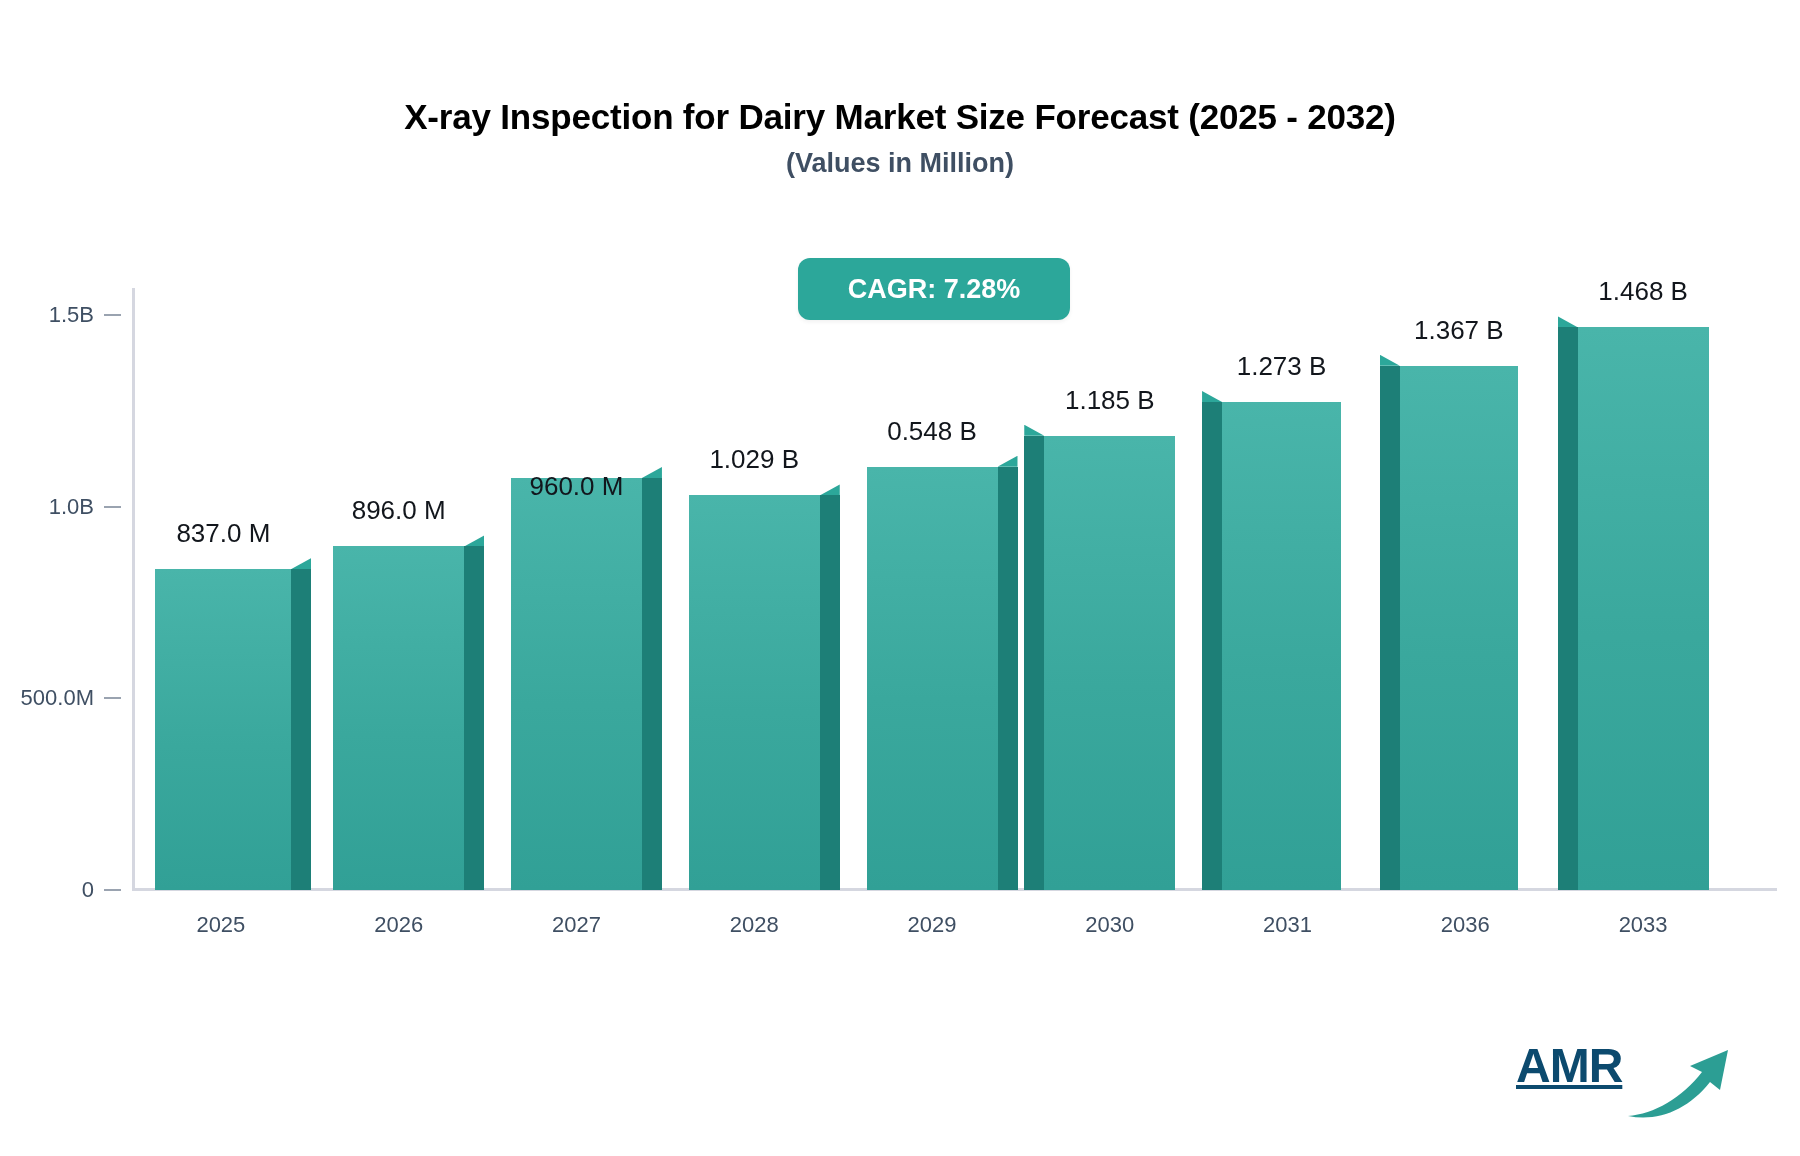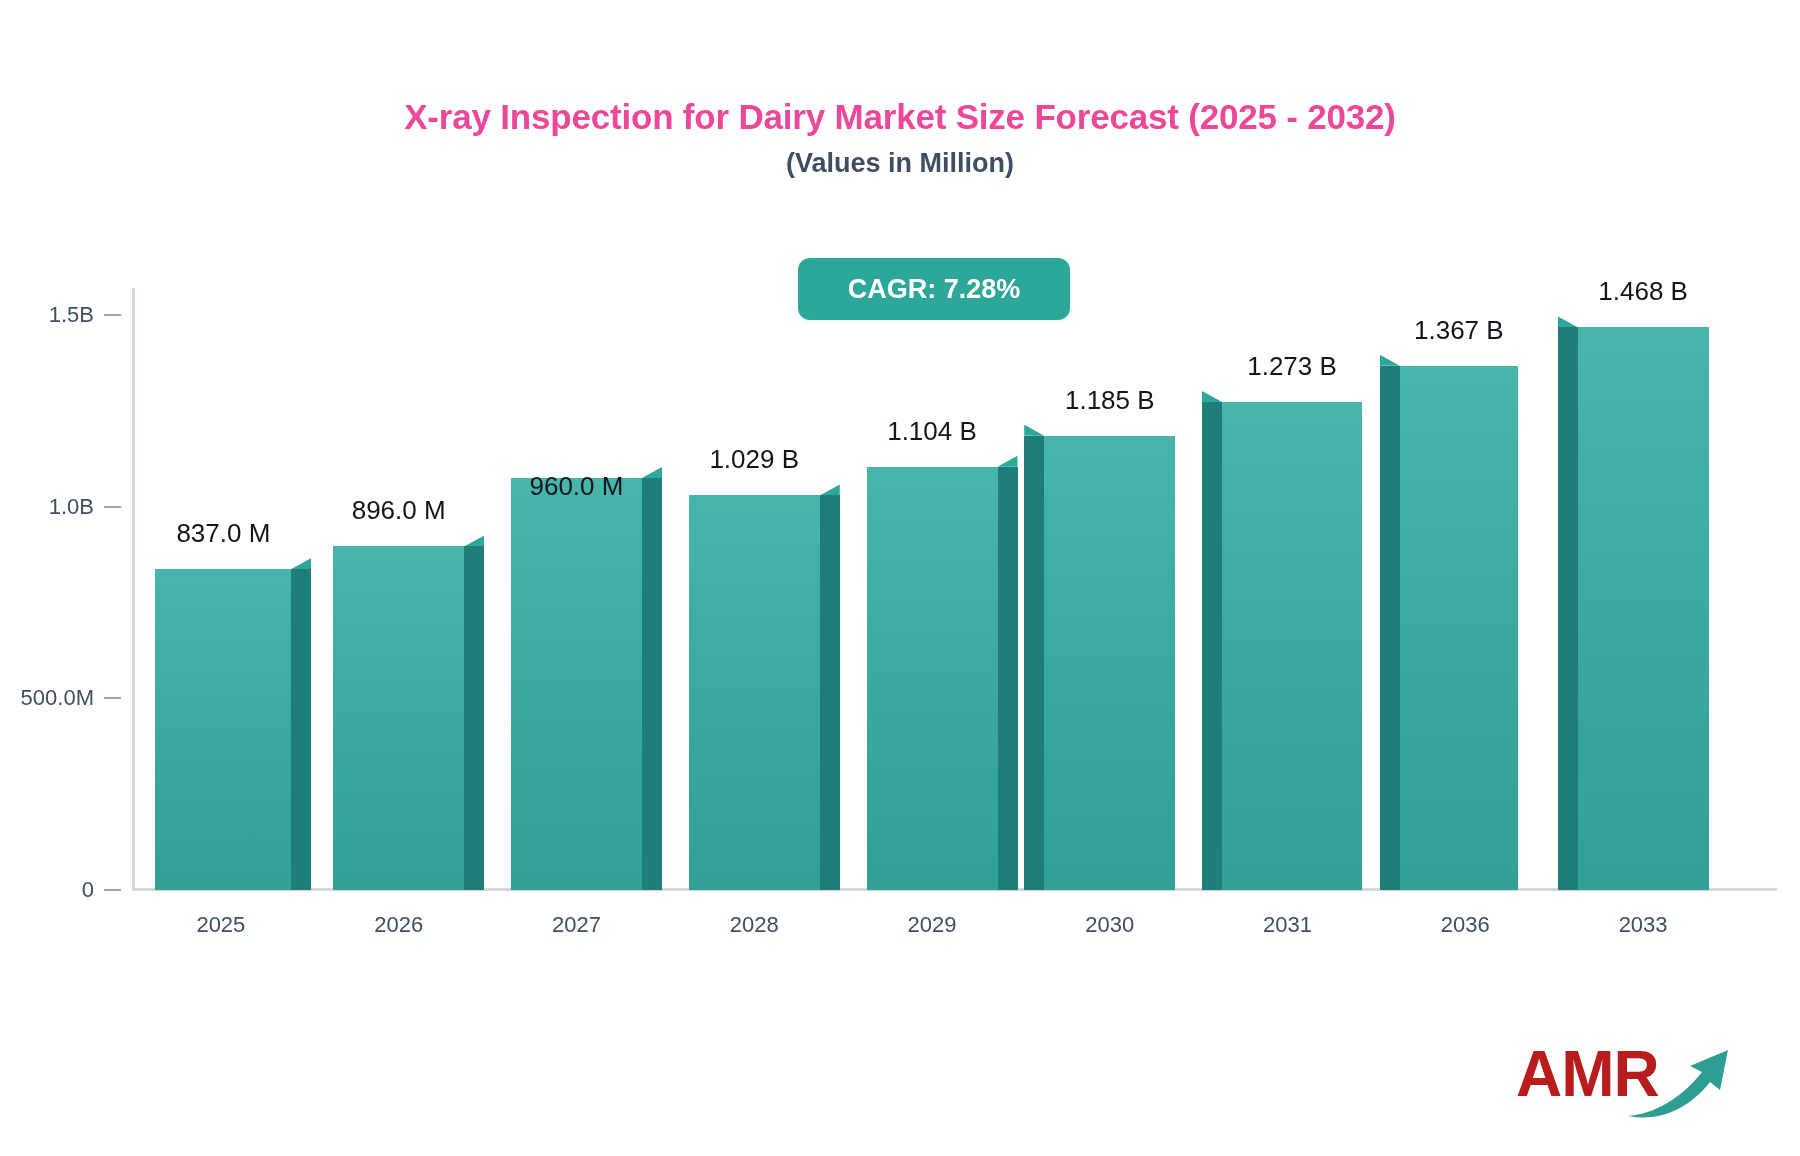--- a/index.html
+++ b/index.html
@@ -8,21 +8,21 @@
     background: #ffffff;
     font-family: "Liberation Sans", sans-serif;
     overflow: hidden;
   }
   #canvas { position: relative; width: 1800px; height: 1156px; background: #fff; }
 
   
   .chart-title {
     position: absolute; left: 0; top: 97px; width: 1800px;
     text-align: center;
-    font-size: 35px; font-weight: bold; color: #ec4899;
+    font-size: 35px; font-weight: bold; color: #000000;
     letter-spacing: -0.2px;
   }
   .chart-subtitle {
     position: absolute; left: 0; top: 148px; width: 1800px;
     text-align: center;
     font-size: 27px; font-weight: bold; color: #3f4f63;
   }
 
   
   .cagr-badge {
@@ -97,22 +97,22 @@
     font-size: 22px; color: #3f4f63; white-space: nowrap;
   }
 
   
   #logo {
     position: absolute; left: 1516px; top: 1036px;
     width: 210px; height: 82px;
   }
   .logo-text {
     position: absolute; left: 0; top: 6px;
-    font-size: 64px; font-weight: bold; color: #b91c1c;
-    letter-spacing: -1px; line-height: 1;
+    font-size: 48px; font-weight: bold; color: #0c4a6e;
+    letter-spacing: -1px; line-height: 1; text-decoration: underline;
   }
   .logo-swoosh { position: absolute; left: 108px; top: 8px; }
 </style>
 </head>
 <body>
 
 <div id="canvas">
 
   <div class="chart-title">X-ray Inspection for Dairy Market Size Forecast (2025 - 2032)</div>
   <div class="chart-subtitle">(Values in Million)</div>
@@ -156,29 +156,29 @@
       <div class="bar-group" style="left: 556.722px; width: 131px; height: 394.559px;">
         <div class="bar-face"></div>
         <div class="bar-side right"></div>
         <div class="bar-top right"></div>
         <div class="bar-value" style="bottom: 414.559px;">1.029 B</div>
       </div>
       <div class="bar-group" style="left: 734.5px; width: 131px; height: 423.317px;">
         <div class="bar-face"></div>
         <div class="bar-side right"></div>
         <div class="bar-top right"></div>
-        <div class="bar-value" style="bottom: 443.317px;">1.104 B</div>
+        <div class="bar-value" style="bottom: 443.317px;">0.548 B</div>
       </div>
       <div class="bar-group" style="left: 912.278px; width: 131px; height: 454.376px;">
         <div class="bar-face"></div>
         <div class="bar-side left"></div>
         <div class="bar-top left"></div>
         <div class="bar-value" style="bottom: 474.376px;">1.185 B</div>
       </div>
-      <div class="bar-group" style="left: 1090.06px; width: 140px; height: 488.118px; padding-left: 40px;">
+      <div class="bar-group" style="left: 1090.06px; width: 119px; height: 488.118px; padding-left: 40px;">
         <div class="bar-face"></div>
         <div class="bar-side left"></div>
         <div class="bar-top left"></div>
         <div class="bar-value" style="bottom: 508.118px;">1.273 B</div>
       </div>
       <div class="bar-group" style="left: 1267.83px; width: 118px; height: 524.162px;">
         <div class="bar-face"></div>
         <div class="bar-side left"></div>
         <div class="bar-top left"></div>
         <div class="bar-value" style="bottom: 544.162px;">1.367 B</div>

